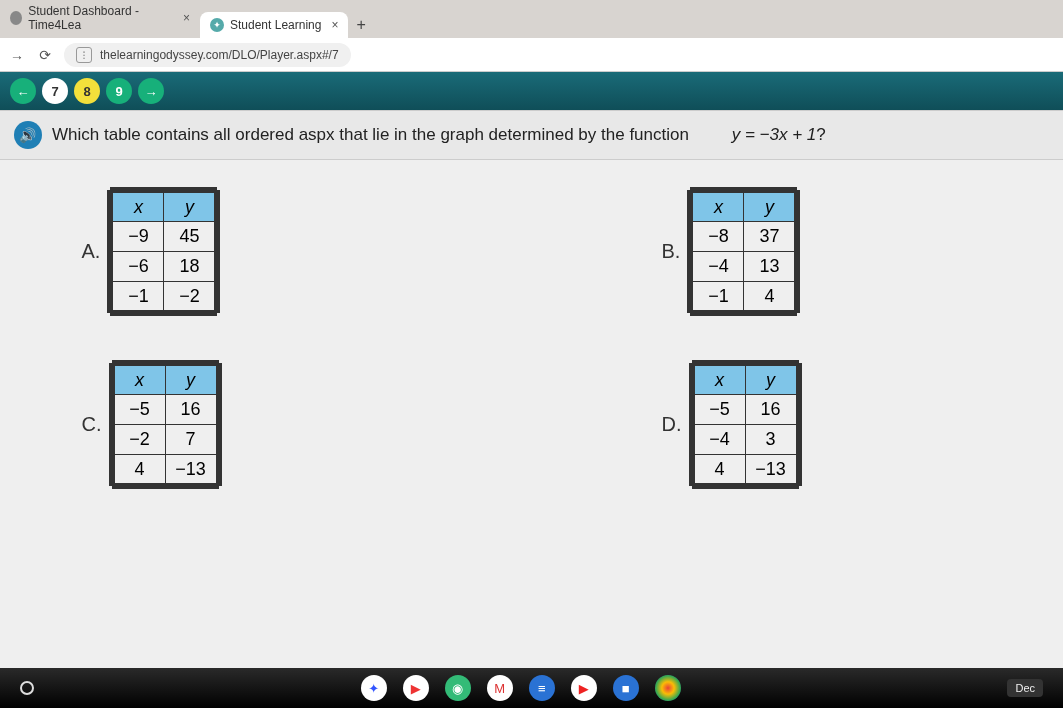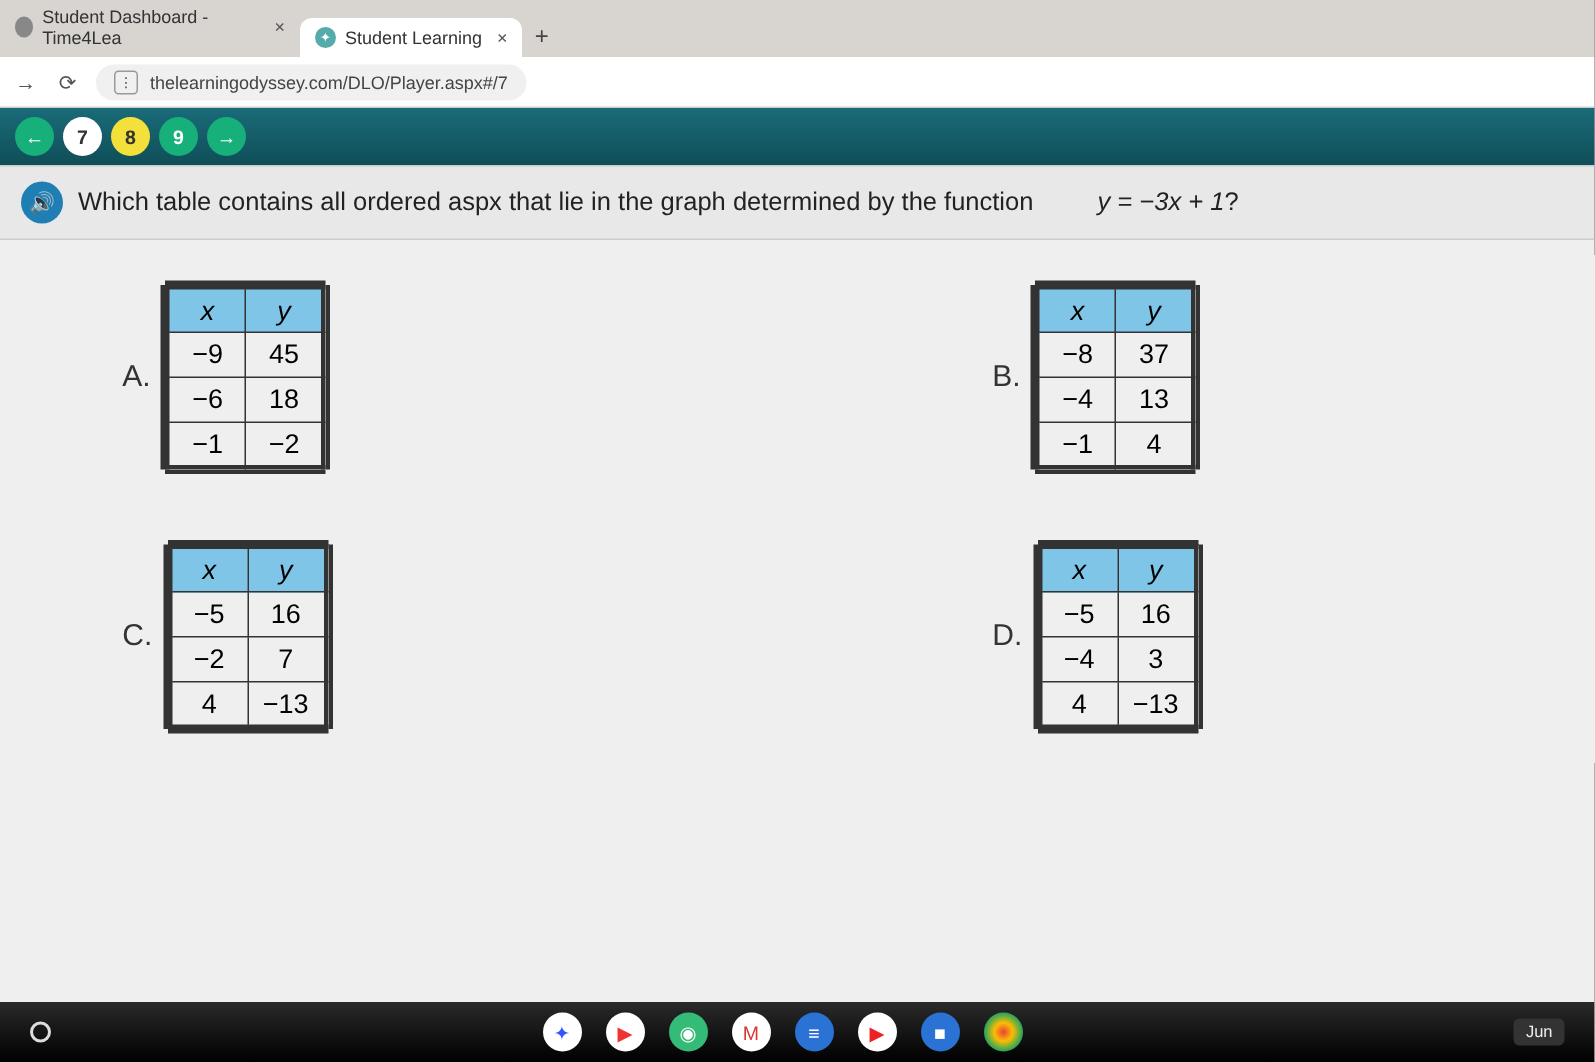--- a/index.html
+++ b/index.html
@@ -202,17 +202,17 @@
       <div class="task-icons">
         <div class="ticon" style="background:#fff;color:#35f;">✦</div>
         <div class="ticon" style="background:#fff;color:#e33;">▶</div>
         <div class="ticon" style="background:#3b7;">◉</div>
         <div class="ticon" style="background:#fff;color:#d33;">M</div>
         <div class="ticon" style="background:#2a72d4;">≡</div>
         <div class="ticon" style="background:#fff;color:#e22;">▶</div>
         <div class="ticon" style="background:#2a72d4;">■</div>
         <div class="ticon" style="background:radial-gradient(#ea4335,#fbbc05,#34a853,#4285f4);"></div>
       </div>
-      <div class="date-pill">Jun</div>
+      <div class="date-pill">Dec</div>
     </div>
   </div>
 
 </div>
 
 </body></html>

